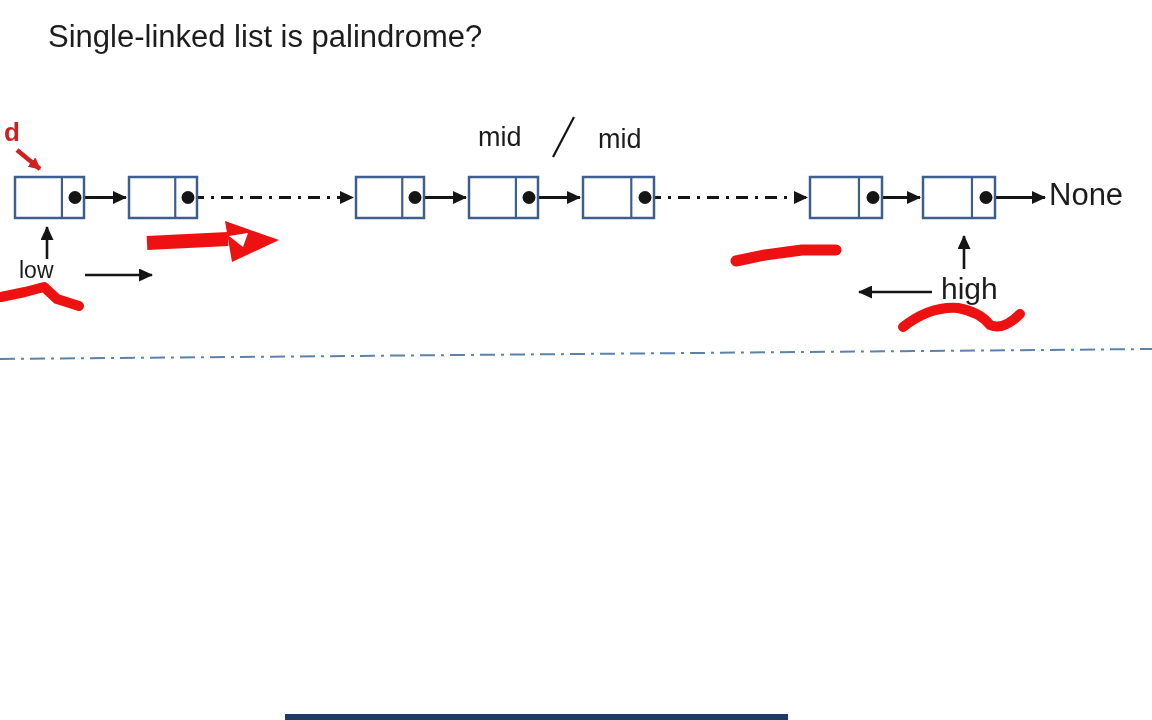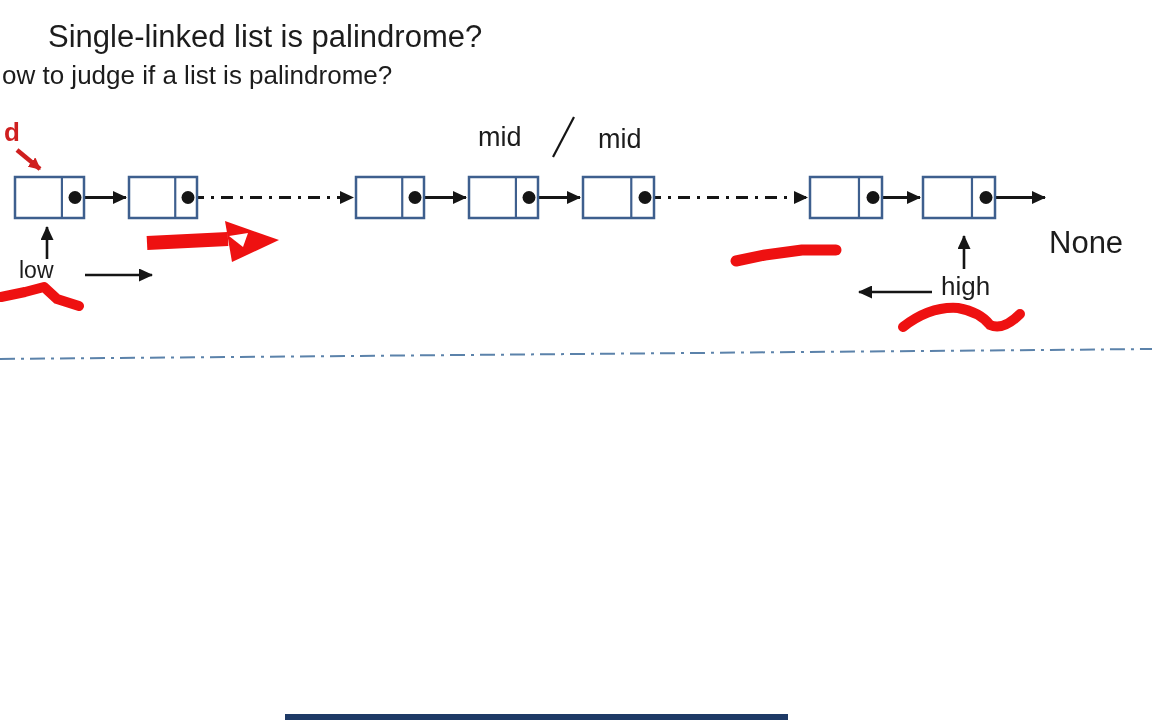--- a/index.html
+++ b/index.html
@@ -7,22 +7,22 @@
     position:relative;width:1152px;height:720px;background:#ffffff;
     overflow:hidden;font-family:"Liberation Sans", sans-serif;color:#1c1c1c;
   }
   .lbl{position:absolute;white-space:nowrap;line-height:1.05;}
   .title{left:0;top:21px;width:1120px;text-align:left;font-size:31px;margin-left:48px;}
   .subtitle{left:2px;top:62px;font-size:26px;}
   .d-label{left:4px;top:119px;font-size:26px;font-weight:600;}
   .mid-left{left:478px;top:123px;font-size:27px;}
   .mid-right{left:598px;top:125px;font-size:27px;}
   .low-label{left:19px;top:258px;font-size:23px;}
-  .high-label{left:941px;top:273px;font-size:26px;}
-  .none-label{left:1049px;top:179px;font-size:31px;margin-top:48px;}
+  .high-label{left:941px;top:273px;font-size:30px;}
+  .none-label{left:1049px;top:179px;font-size:31px;}
   svg.diagram{position:absolute;left:0;top:0;}
   .bottom-bar{position:absolute;left:285px;top:714px;width:503px;height:6px;}
 </style>
 </head>
 <body>
 
 <div class="stage">
 
   <svg class="diagram" width="1152" height="720" viewBox="0 0 1152 720">
     <defs>
@@ -100,21 +100,20 @@
       <path d="M225,221 L279,240 L232,262 Z" fill="#ee1111"></path>
       <path d="M229,236 L248,233 L243,247 Z" fill="#ffffff"></path>
 
       <polyline points="736,261 765,255 802,250 836,250" fill="none" stroke="#ee1111" stroke-width="11" stroke-linecap="round" stroke-linejoin="round"></polyline>
 
       <path d="M903,327 Q930,306 958,308 Q980,312 990,325 Q1003,331 1020,314" fill="none" stroke="#ee1111" stroke-width="10" stroke-linecap="round"></path>
     </g>
   </svg>
 
   <div class="lbl title">Single-linked list is palindrome?</div>
-  <div class="lbl subtitle">ow to judge if a list is palindrome?</div>
   <div class="lbl d-label" style="color:#cf1f1f">d</div>
   <div class="lbl mid-left">mid</div>
   <div class="lbl mid-right">mid</div>
   <div class="lbl low-label">low</div>
   <div class="lbl high-label">high</div>
   <div class="lbl none-label">None</div>
 
   <div class="bottom-bar" style="background:#1e3a66"></div>
 </div>
 

